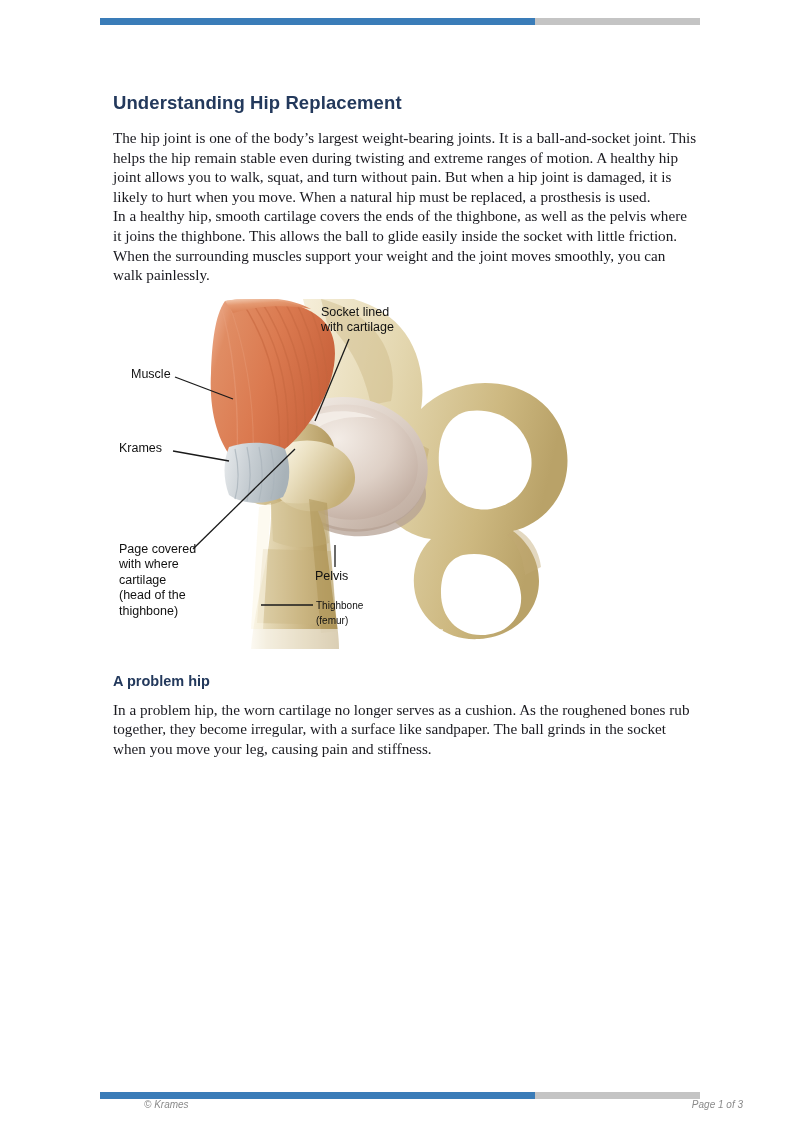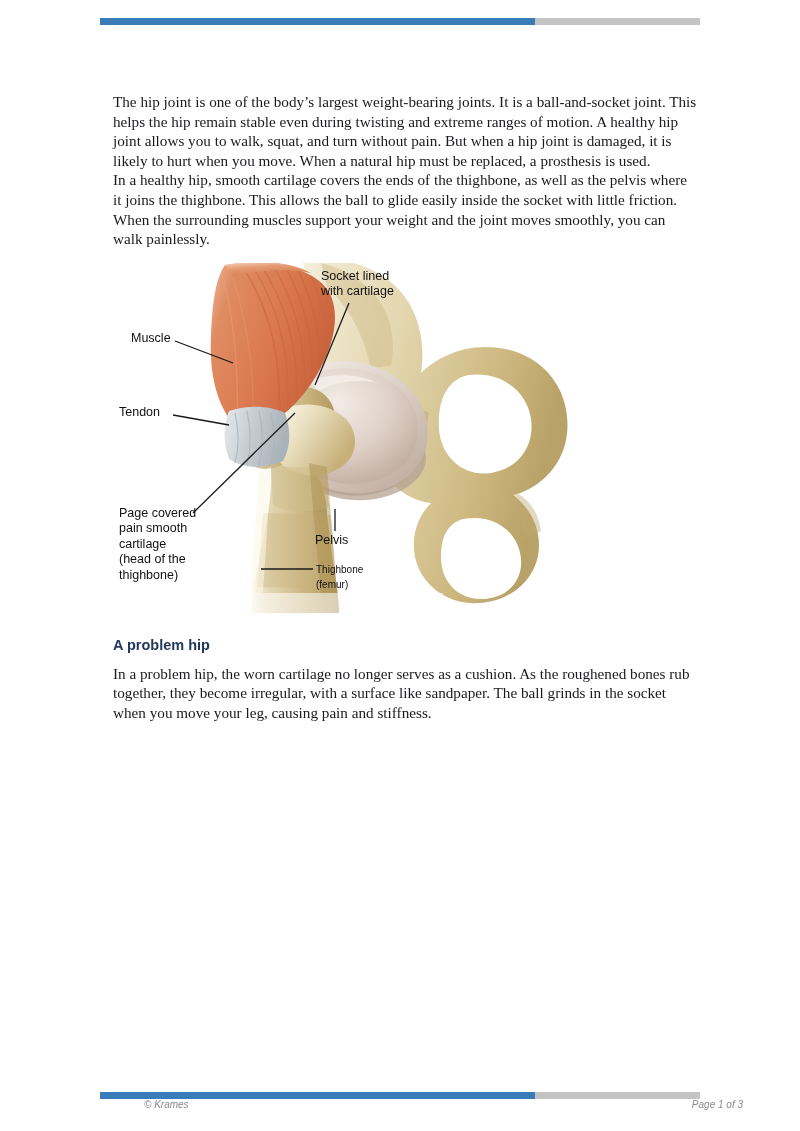--- a/index.html
+++ b/index.html
@@ -94,20 +94,21 @@
 </head>
 <body>
 
 <div class="rule" id="header-rule">
   <div class="seg-blue" style="width:435px"></div>
   <div class="seg-gray"></div>
 </div>
 
 <div class="content">
 
+  <h1 class="page-title">Understanding Hip Replacement</h1>
 
   <p class="body-text">The hip joint is one of the body’s largest weight-bearing joints. It is a ball-and-socket joint. This helps the hip remain stable even during twisting and extreme ranges of motion. A healthy hip joint allows you to walk, squat, and turn without pain. But when a hip joint is damaged, it is likely to hurt when you move. When a natural hip must be replaced, a prosthesis is used.</p>
 
 
   <p class="body-text">In a healthy hip, smooth cartilage covers the ends of the thighbone, as well as the pelvis where it joins the thighbone. This allows the ball to glide easily inside the socket with little friction. When the surrounding muscles support your weight and the joint moves smoothly, you can walk painlessly.</p>
 
   <div class="figure">
     <svg width="585" height="352" viewBox="0 0 585 352" xmlns="http://www.w3.org/2000/svg">
       <defs>
         <linearGradient id="muscleGrad" x1="0" y1="0" x2="1" y2="0.4">
@@ -252,31 +253,31 @@
         <line x1="222" y1="268" x2="222" y2="246"></line>
         <line x1="148" y1="306" x2="200" y2="306"></line>
       </g>
     </svg>
 
     <div style="position:absolute; left:6px; top:68px; font-family:'Liberation Sans','DejaVu Sans',sans-serif; font-size:12.5px; color:#111; line-height:14px; white-space:nowrap;margin-left:12px;">
       <div>Muscle</div>
     </div>
 
     <div style="position:absolute; left:6px; top:142px; font-family:'Liberation Sans','DejaVu Sans',sans-serif; font-size:12.5px; color:#111; line-height:14px; white-space:nowrap;">
-      <div>Tendon</div>
+      <div>Krames</div>
     </div>
 
     <div style="position:absolute; left:208px; top:6px; font-family:'Liberation Sans','DejaVu Sans',sans-serif; font-size:12.5px; color:#111; line-height:15.5px; white-space:nowrap;">
       <div>Socket lined</div>
       <div>with cartilage</div>
     </div>
 
     <div style="position:absolute; left:6px; top:243px; font-family:'Liberation Sans','DejaVu Sans',sans-serif; font-size:12.5px; color:#111; line-height:15.5px; white-space:nowrap;">
       <div>Page covered</div>
-      <div>pain smooth</div>
+      <div>with where</div>
       <div>cartilage</div>
       <div>(head of the</div>
       <div>thighbone)</div>
     </div>
 
     <div style="position:absolute; left:202px; top:270px; font-family:'Liberation Sans','DejaVu Sans',sans-serif; font-size:12.5px; color:#111; line-height:15.5px; white-space:nowrap;">
       <div>Pelvis</div>
     </div>
 
     <div style="position:absolute; left:203px; top:299px; font-family:'Liberation Sans','DejaVu Sans',sans-serif; font-size:10px; color:#111; line-height:15.5px; white-space:nowrap;">

